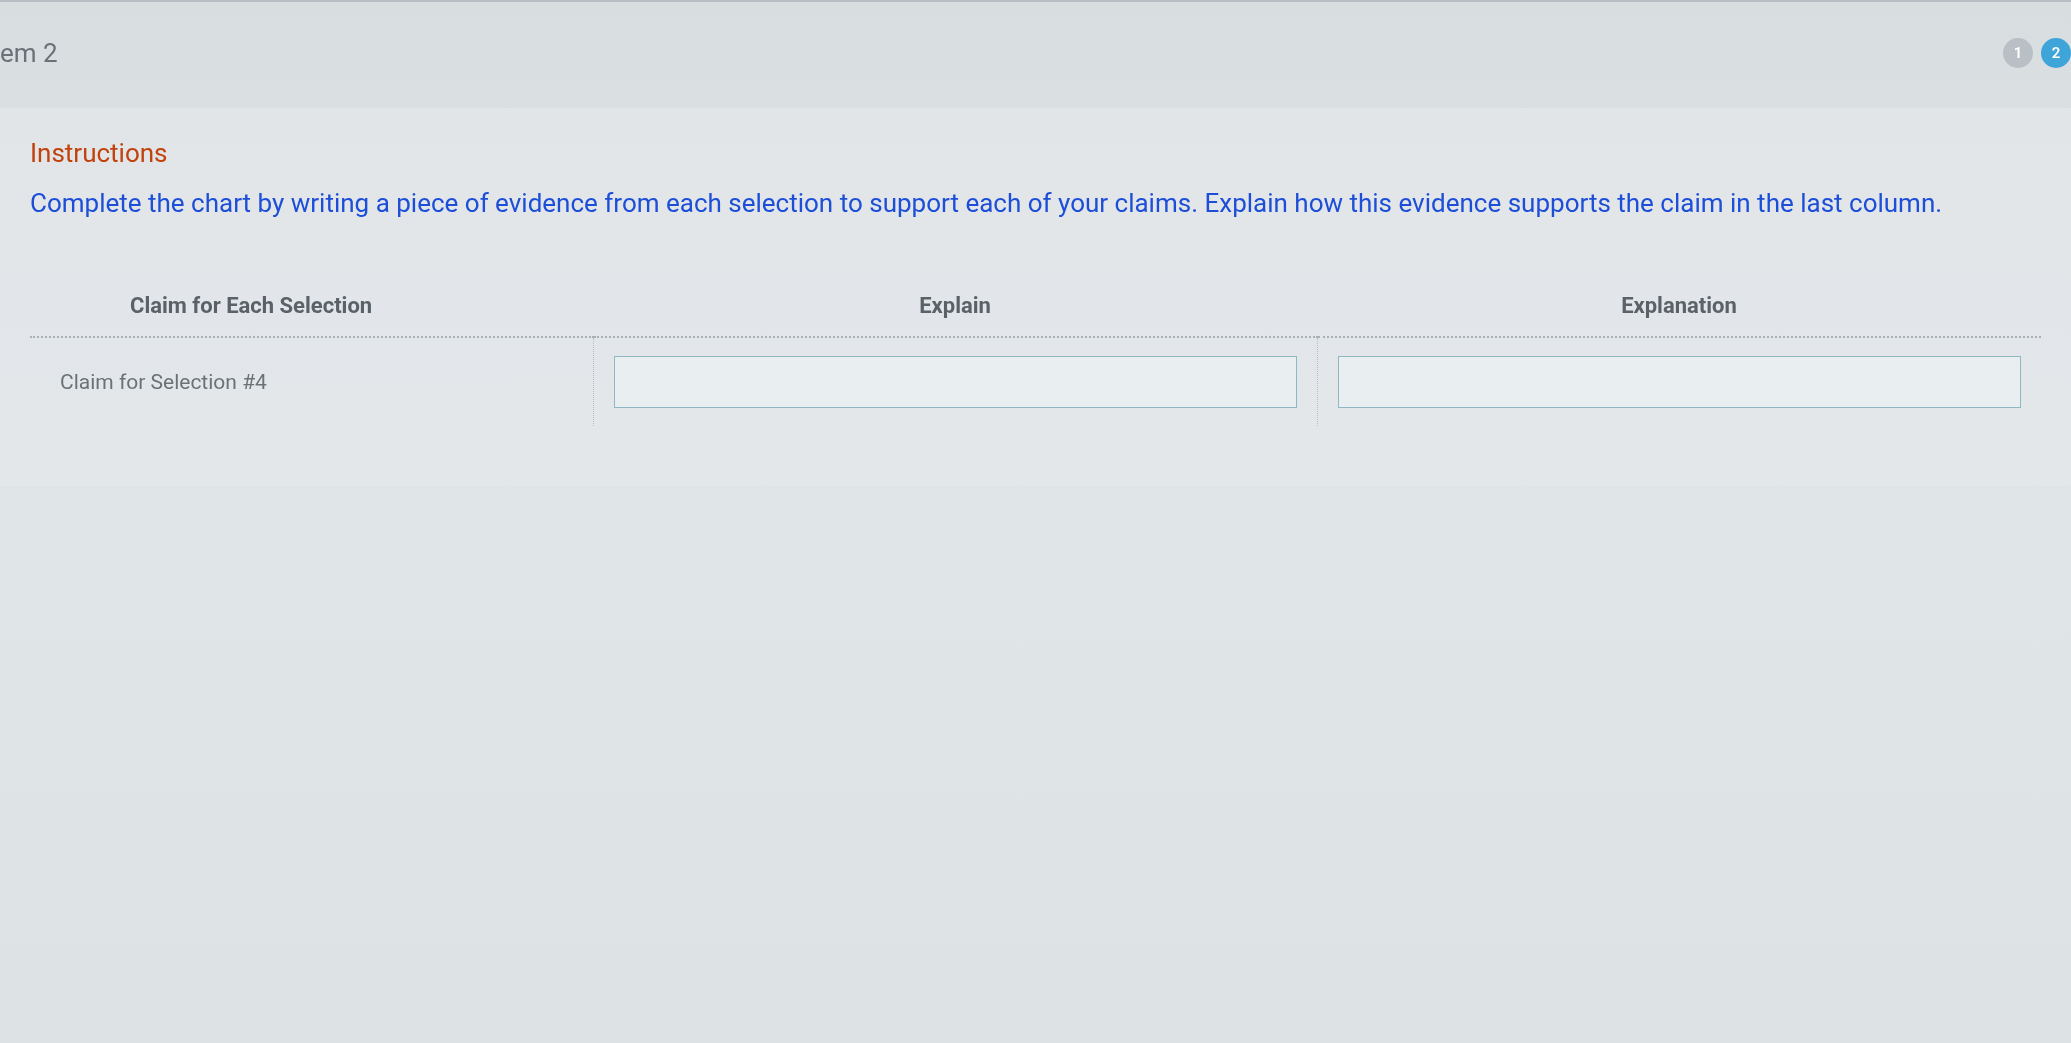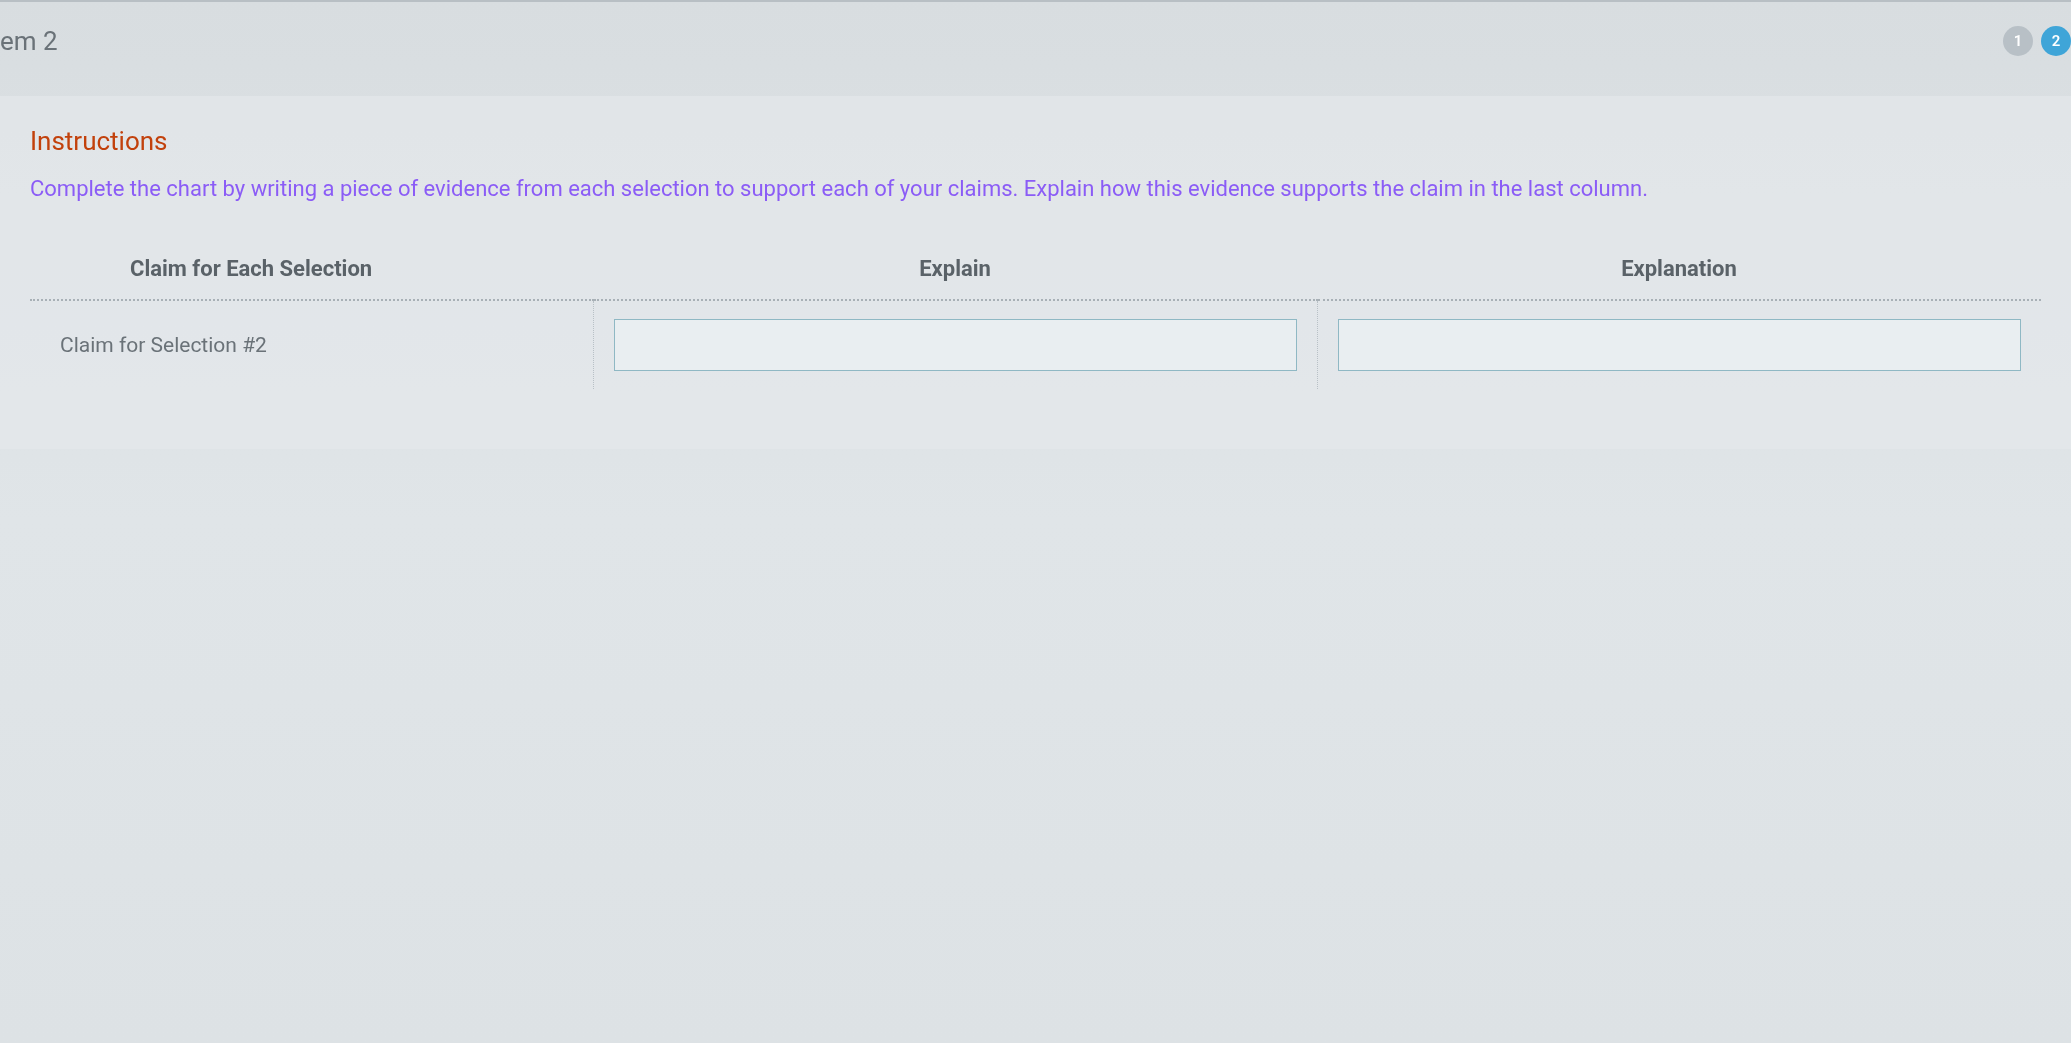--- a/index.html
+++ b/index.html
@@ -7,21 +7,21 @@
       padding: 0;
       box-sizing: border-box;
     }
     body {
       font-family: -apple-system, BlinkMacSystemFont, "Segoe UI", Roboto, Helvetica, Arial, sans-serif;
       background: linear-gradient(to bottom, #d8dde0 0%, #e0e5e8 50%, #dde2e5 100%);
       min-height: 100vh;
       color: #555;
     }
     .page-header {
-      padding: 24px 0 30px 0;
+      padding: 36px 0 30px 0;
       display: flex;
       justify-content: space-between;
       align-items: center;
       border-top: 2px solid #b8bfc4;
     }
     .item-label {
       font-size: 26px;
       color: #6a7278;
       padding-left: 0;
     }
@@ -52,24 +52,24 @@
       padding: 30px 30px 60px 30px;
       margin-top: 10px;
     }
     .instructions-heading {
       font-size: 26px;
       color: #c2410c;
       margin-bottom: 15px;
       font-weight: 400;
     }
     .instructions-body {
-      font-size: 22px;
-      color: #8b5cf6;
+      font-size: 26px;
+      color: #1d4ed8;
       line-height: 1.6;
-      margin-bottom: 32px;
+      margin-bottom: 50px;
     }
     .chart-table {
       width: 100%;
       border-collapse: collapse;
     }
     .chart-table th {
       font-size: 22px;
       font-weight: 700;
       color: #5a6268;
       padding: 18px 20px;
@@ -128,19 +128,19 @@
   <table class="chart-table">
     <thead>
       <tr>
         <th class="col-claim">Claim for Each Selection</th>
         <th class="col-evidence">Explain</th>
         <th class="col-explanation">Explanation</th>
       </tr>
     </thead>
     <tbody>
       <tr>
-        <td><span class="row-label">Claim for Selection #2</span></td>
+        <td><span class="row-label">Claim for Selection #4</span></td>
         <td><input type="text" class="text-input" value="" style=""></td>
         <td><input type="text" class="text-input" value="" style=""></td>
       </tr>
     </tbody>
   </table>
 </div>
 
 </body></html>

